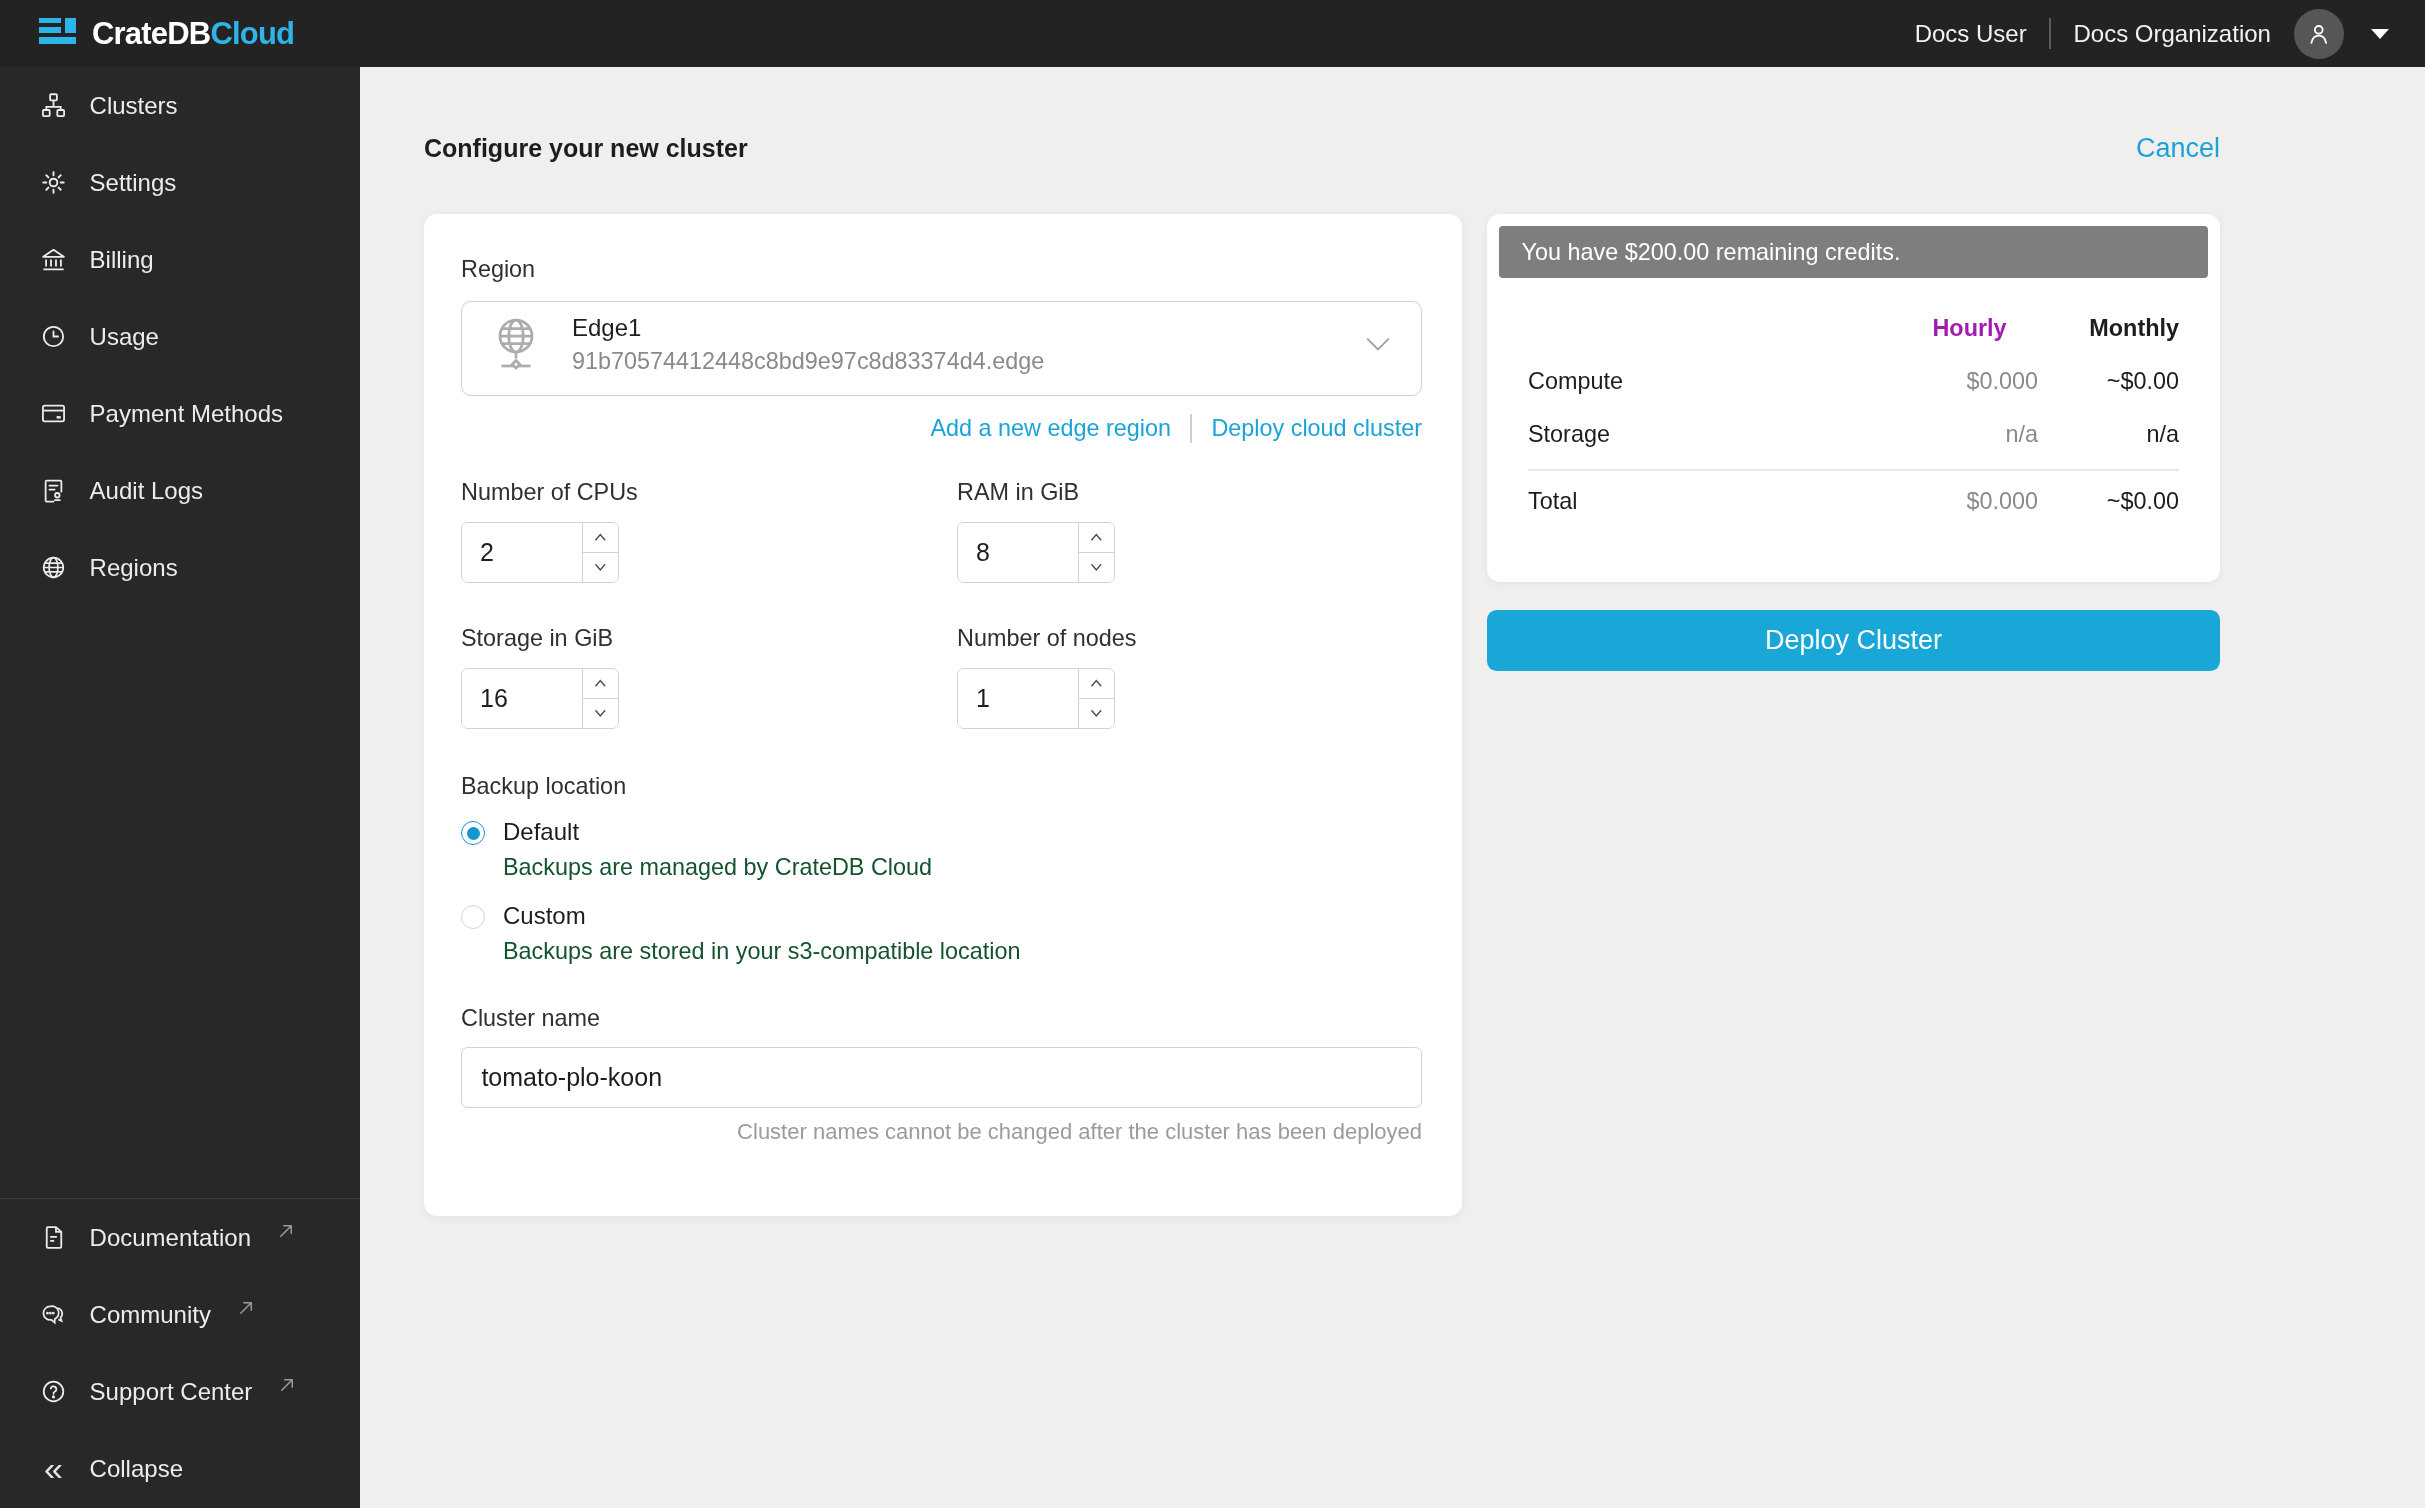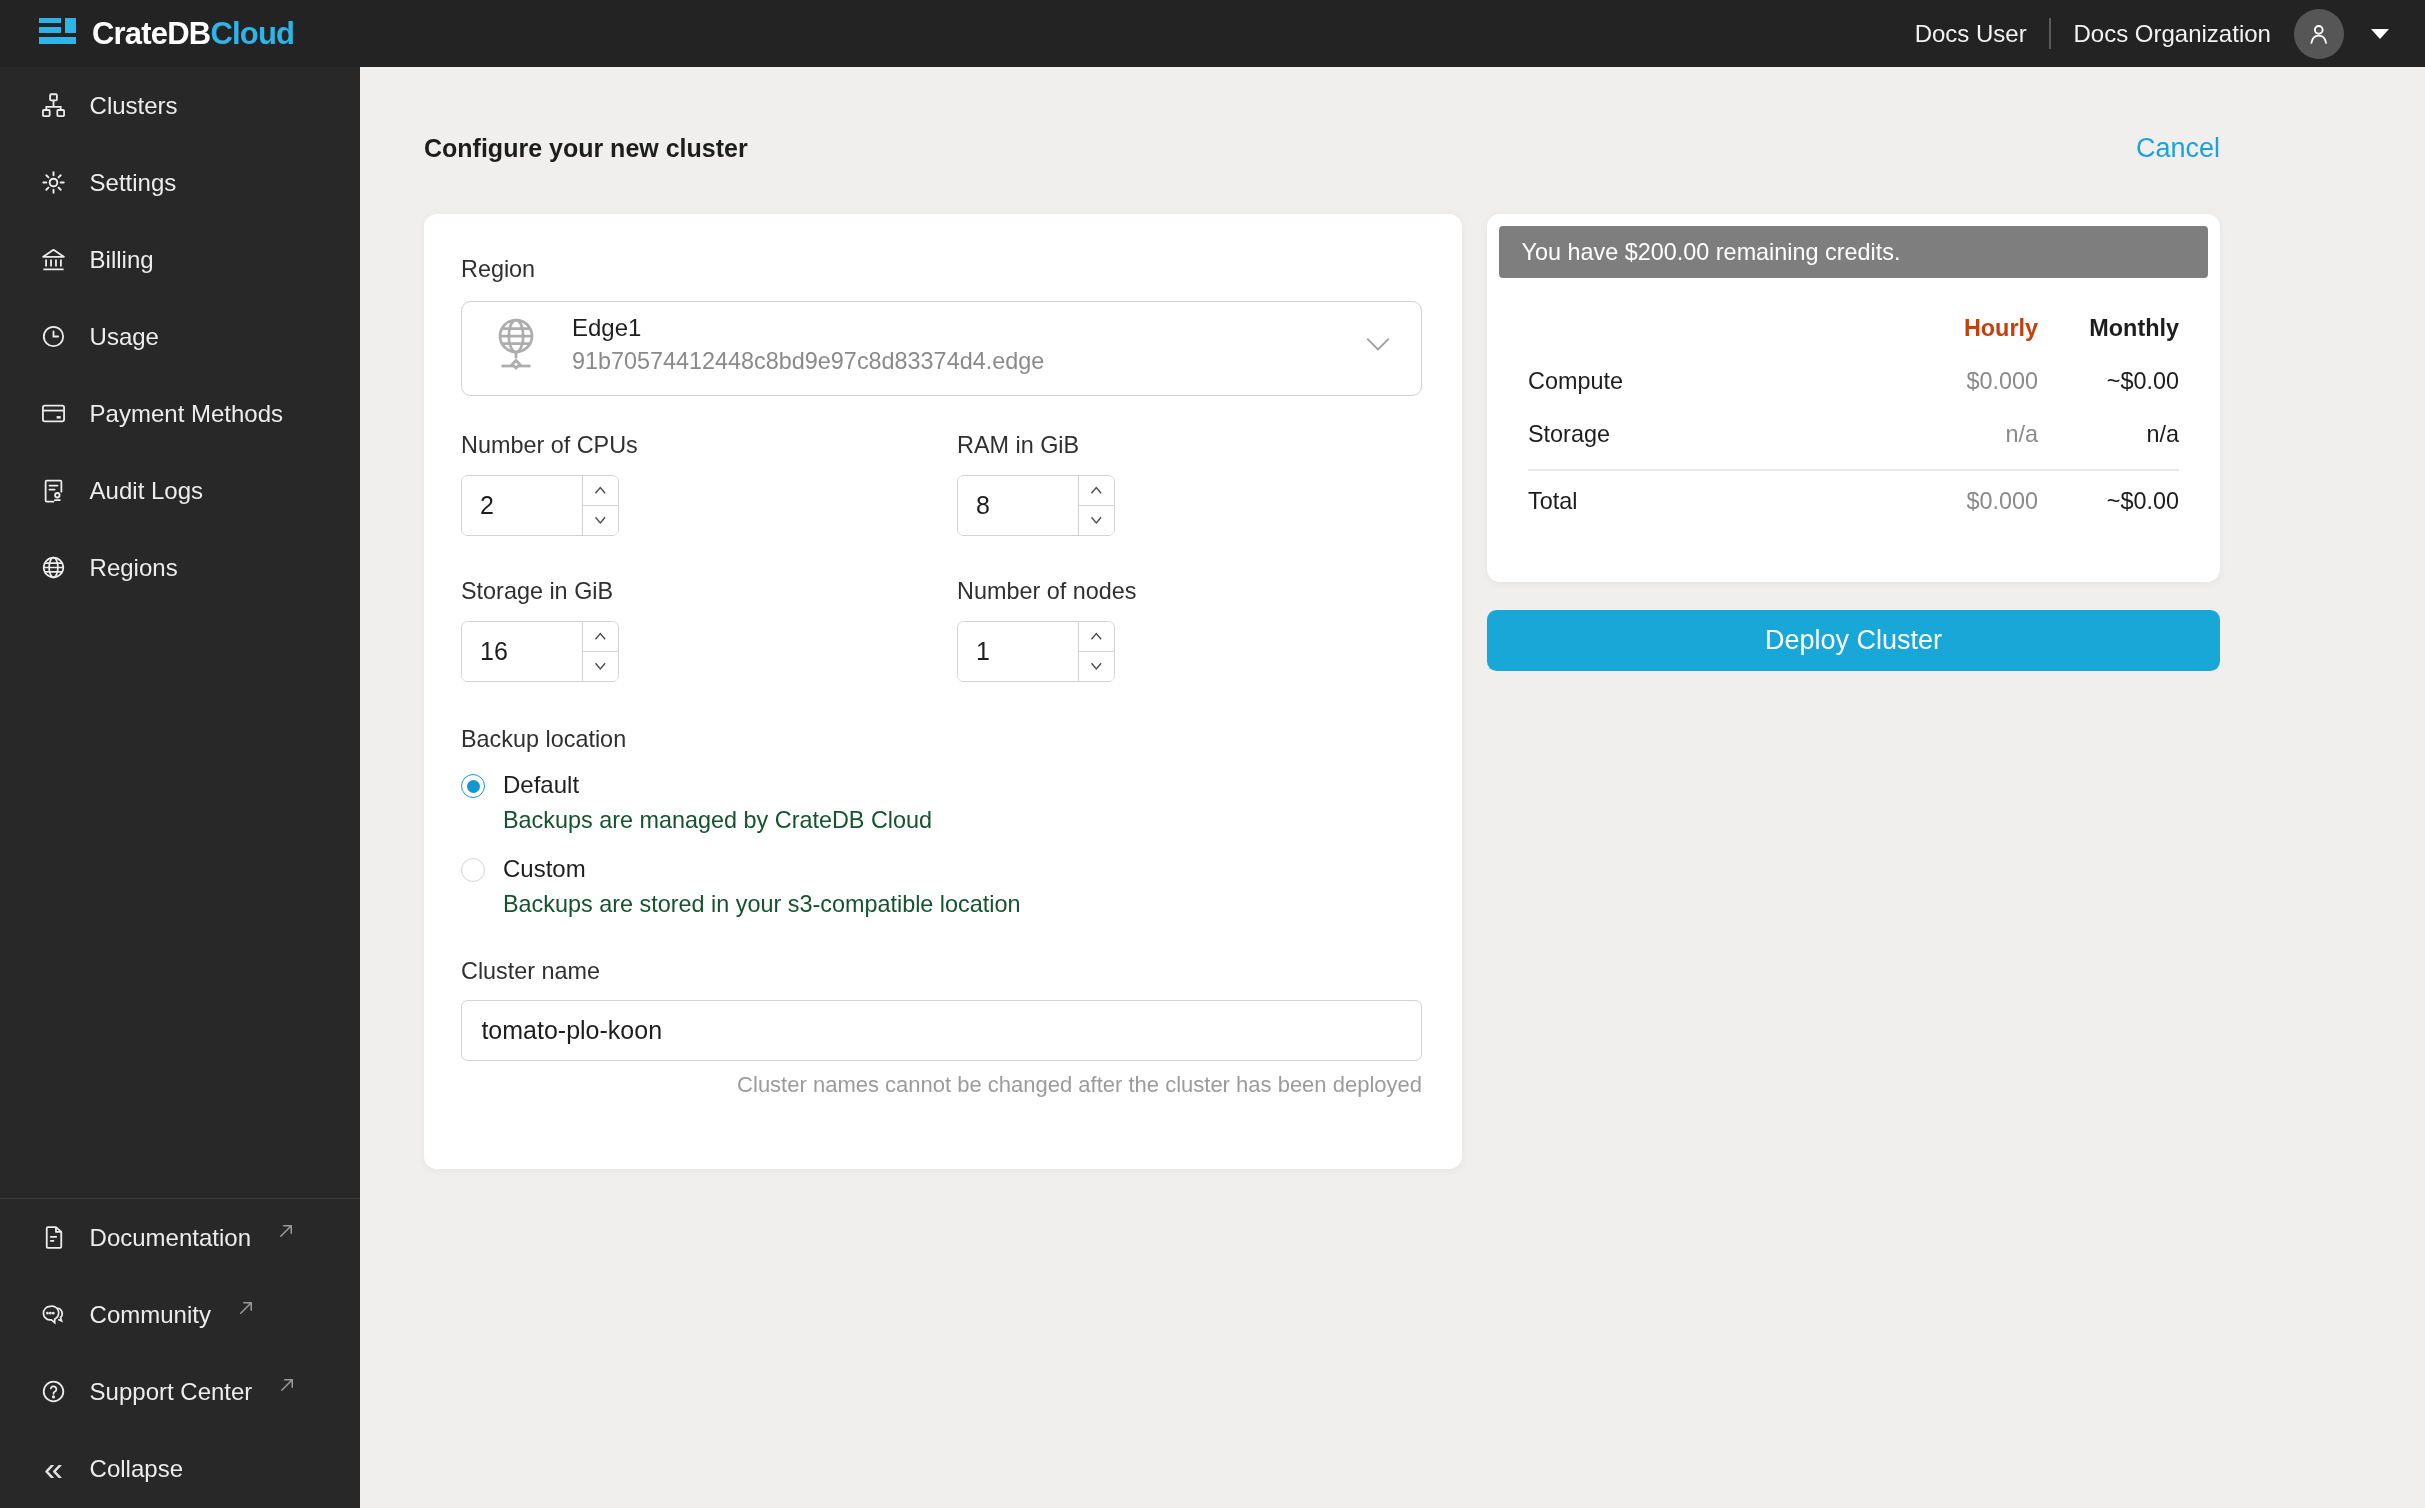--- a/index.html
+++ b/index.html
@@ -123,21 +123,21 @@
     height:52px; background:#7e7e7e; border-radius:4px; display:flex; align-items:center;
     padding:0 22.6px; color:#ffffff; font-size:23.4px;
   }
   .price-table { padding:24px 29px 0 29px; }
   .price-row {
     display:grid; grid-template-columns:1fr 137px 141px; align-items:center;
     height:53px; font-size:23.4px;
   }
   .price-row .c2 { text-align:right; color:#8a8a8a; }
   .price-row .c3 { text-align:right; color:#1d1d1d; }
-  .price-row.header .c2 { font-weight:bold; color:#c2410c; }
+  .price-row.header .c2 { font-weight:bold; color:#a21caf;text-align:center; }
   .price-row.header .c3 { font-weight:bold; color:#1d1d1d; }
   .price-label { color:#1d1d1d; }
   .table-divider { height:1.6px; background:#e8e8e8; margin:8px 0; }
   .price-row.total { padding-bottom:8px; }
   .pricing-bottom-pad { height:50px; }
   .deploy-btn {
     margin-top:28px; width:733px; height:61px; background:#18a7d6; border:none;
     border-radius:9.7px; color:#fff; font-size:27px; cursor:pointer;
     font-family:"Liberation Sans", sans-serif;
   }
@@ -289,20 +289,25 @@
             <path d="M12 18.2l1.5 1.5-1.5 1.5-1.5-1.5Z" fill="#ffffff"></path>
           </svg>
           <div class="region-texts">
             <div class="region-name">Edge1</div>
             <div class="region-id">91b70574412448c8bd9e97c8d83374d4.edge</div>
           </div>
           <svg class="sel-chevron" width="24" height="14.6" viewBox="0 0 28 16" fill="none" stroke="#9f9f9f" stroke-width="2.2" stroke-linecap="round">
             <path d="M2 2l12 12L26 2"></path>
           </svg>
         </div>
+        <div class="region-links">
+          <span class="link">Add a new edge region</span>
+          <span class="link-divider"></span>
+          <span class="link">Deploy cloud cluster</span>
+        </div>
 
         <div class="fields-grid">
           <div>
             <div class="field-label">Number of CPUs</div>
             <div class="num-input">
               <input type="text" value="2" style="">
               <div class="stepper">
                 <div class="step-btn up">
                   <svg width="14.6" height="10.5" viewBox="0 0 16 12" fill="none" stroke="#4a4a4a" stroke-width="1.6">
                       <path d="M2.5 9.5 8 3l5.5 6.5"></path>

